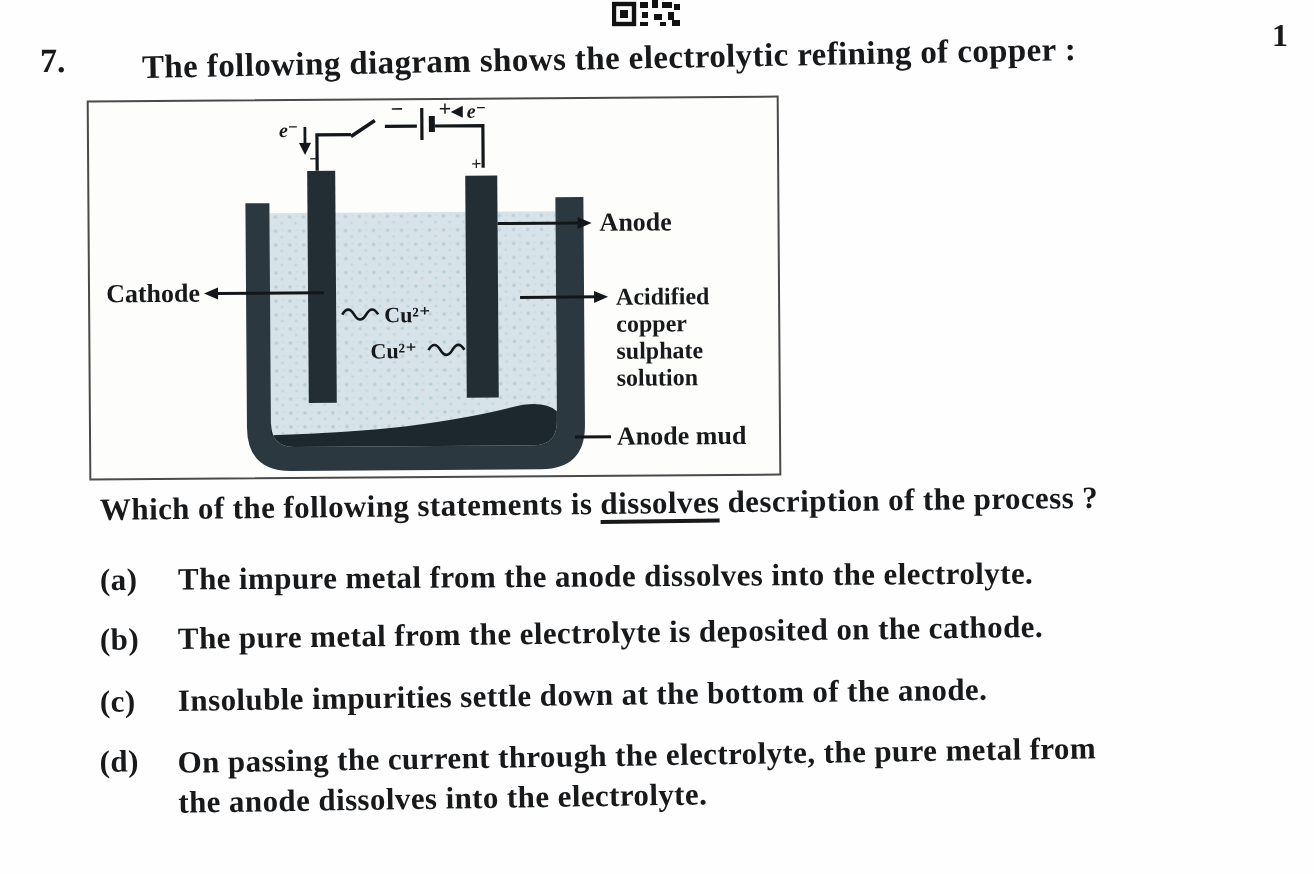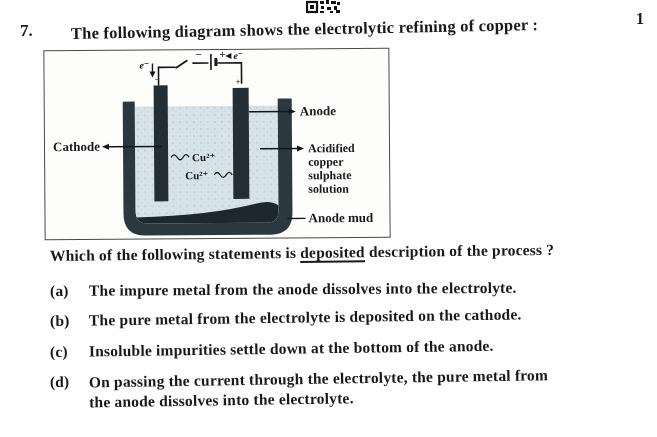--- a/index.html
+++ b/index.html
@@ -141,21 +141,21 @@
       <text x="263" y="173" class="t13">Anode mud</text>
 
       <path d="M126,107 q3,-5 6,0 t6,0 t6,0" fill="none" stroke="#14171a" stroke-width="1.3"></path>
       <text x="147" y="111" class="t11">Cu²⁺</text>
       <text x="140" y="129" class="t11">Cu²⁺</text>
       <path d="M169,125 q3,-5 6,0 t6,0 t6,0" fill="none" stroke="#14171a" stroke-width="1.3"></path>
     </svg>
   </div>
 
   <div class="question">
-    <span>Which of the following statements is </span><span class="kw">deposited</span><span> description of the process ?</span>
+    <span>Which of the following statements is </span><span class="kw">dissolves</span><span> description of the process ?</span>
   </div>
 
   <div class="option opt-a">
     <span class="lab">(a)</span>
     <span>The impure metal from the anode dissolves into the electrolyte.</span>
   </div>
   <div class="option opt-b">
     <span class="lab">(b)</span>
     <span>The pure metal from the electrolyte is deposited on the cathode.</span>
   </div>

